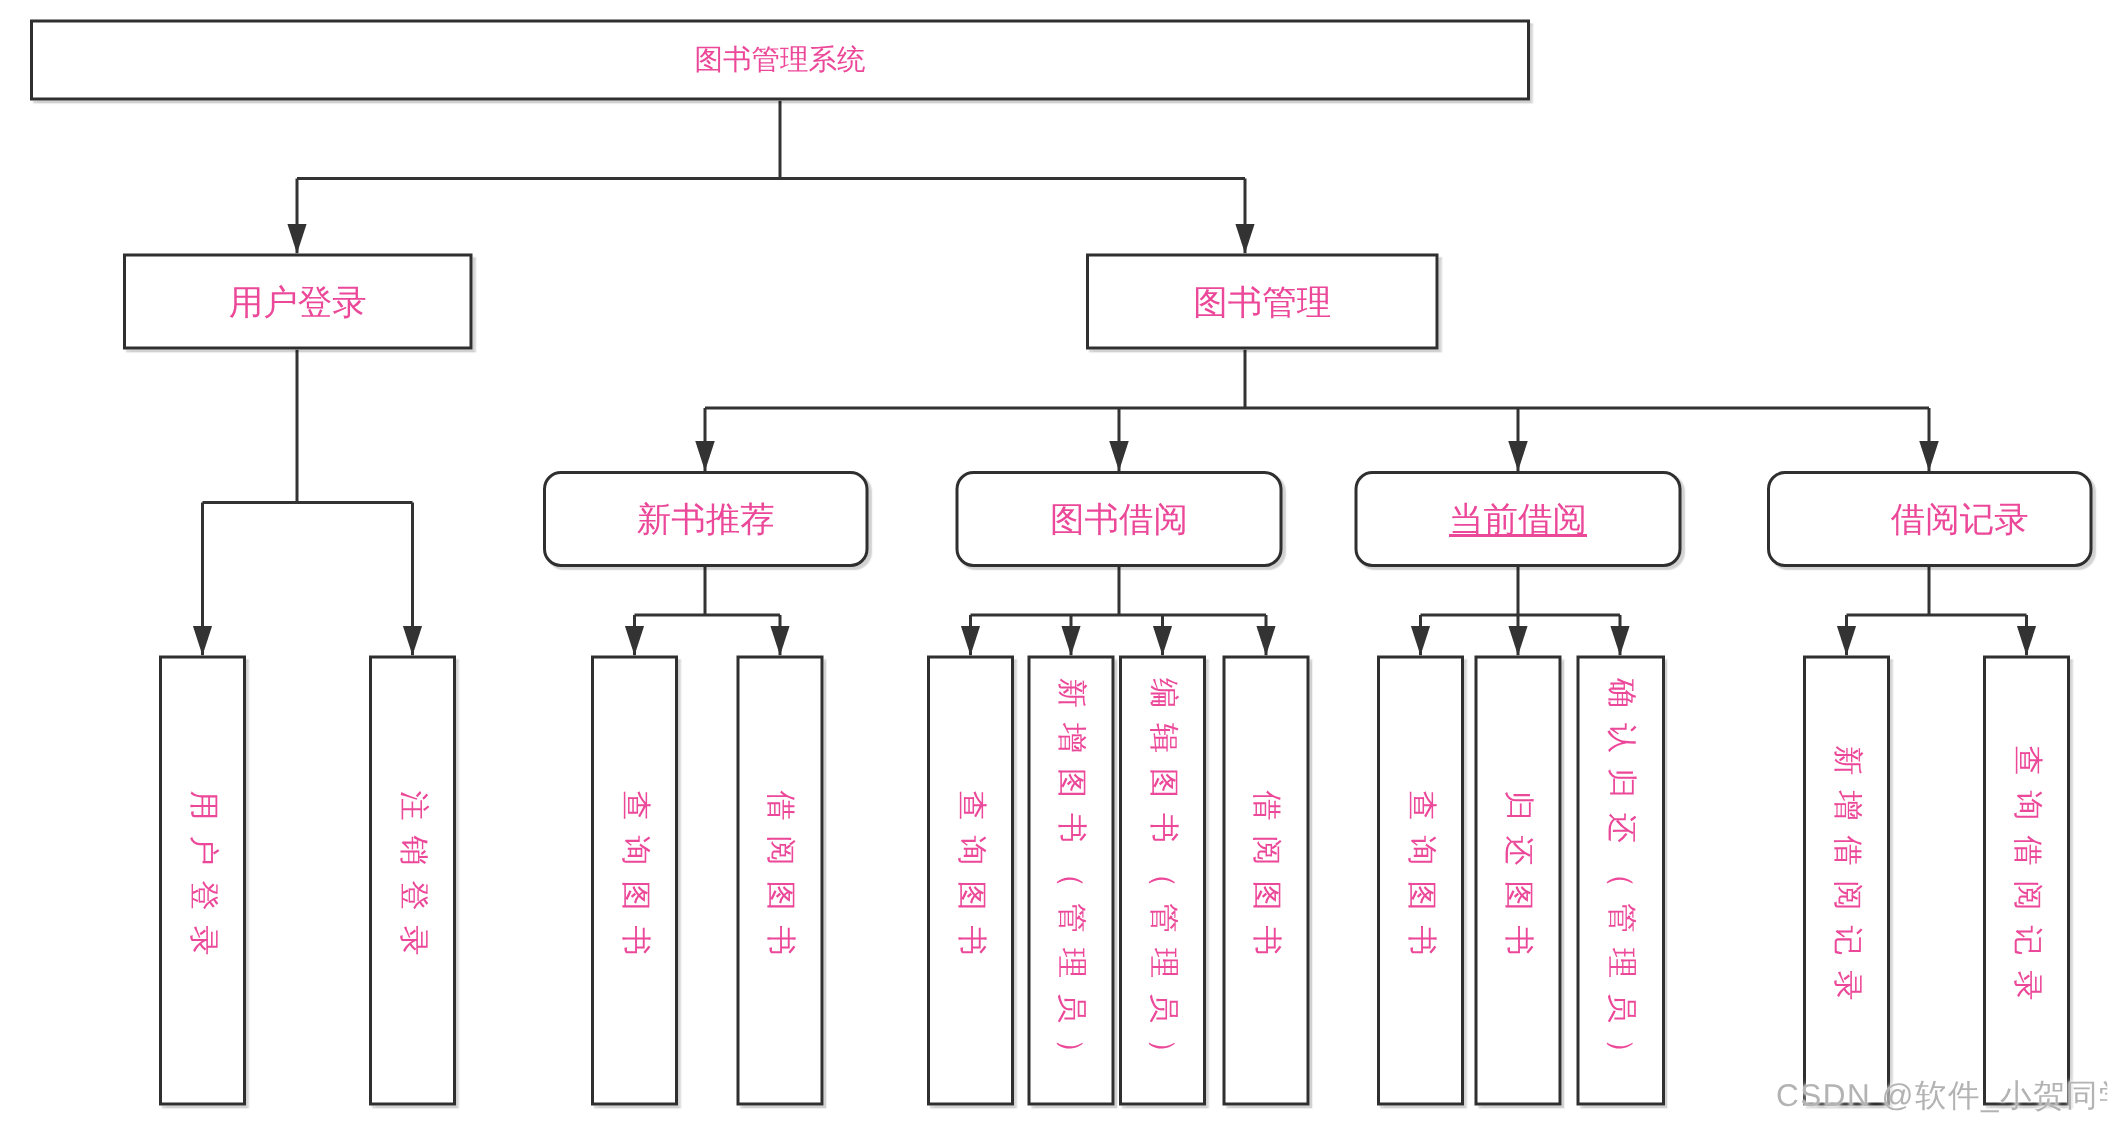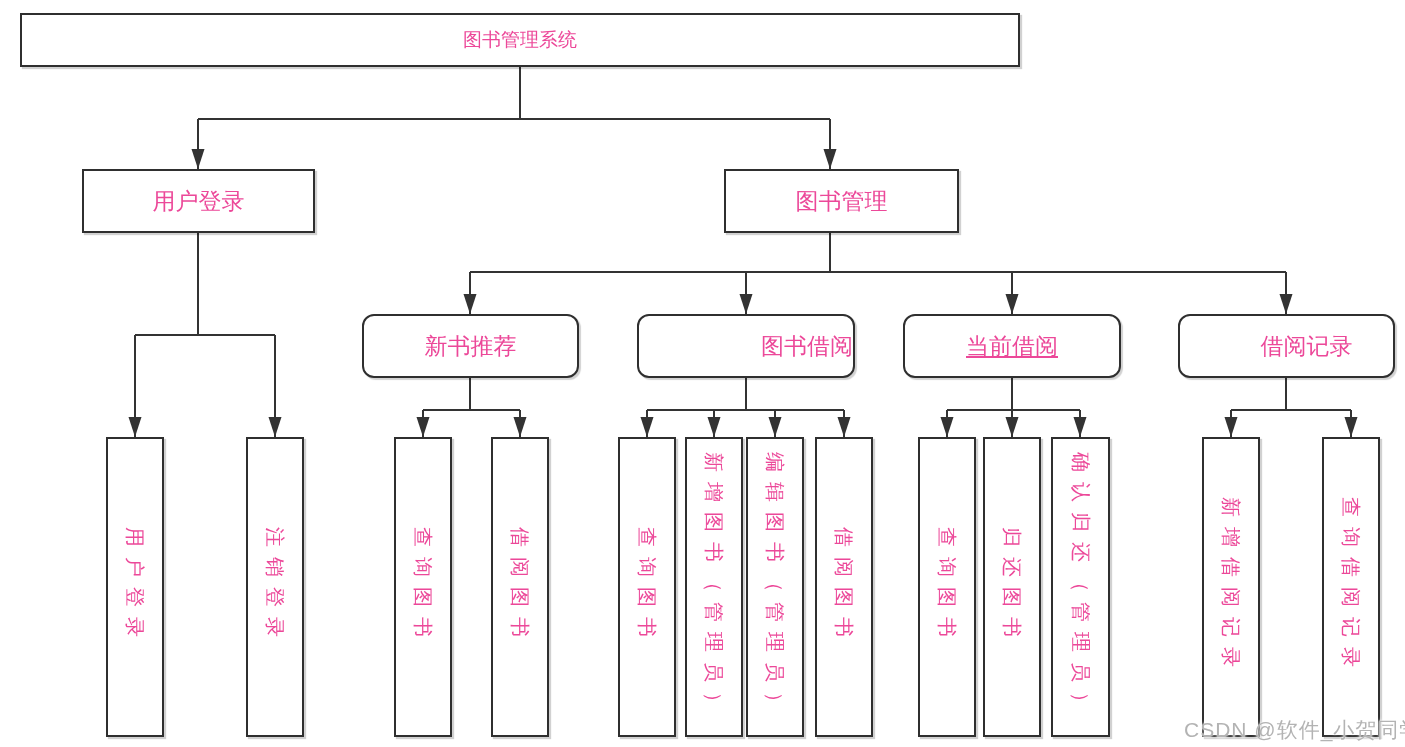--- a/index.html
+++ b/index.html
@@ -88,21 +88,21 @@
   <div class="box l2-box" style="left:82px; width:233px;">
     <span>用户登录</span>
   </div>
   <div class="box l2-box" style="left:712px; width:235px;margin-left:12px;">
     <span>图书管理</span>
   </div>
 
   <div class="box l3-box" style="left:362px; width:217px;">
     <span>新书推荐</span>
   </div>
-  <div class="box l3-box" style="left:637px; width:218px;justify-content:flex-end;">
+  <div class="box l3-box" style="left:637px; width:218px;">
     <span>图书借阅</span>
   </div>
   <div class="box l3-box" style="left:903px; width:218px;text-decoration:underline;">
     <span>当前借阅</span>
   </div>
   <div class="box l3-box" style="left:1178px; width:217px;padding-left:40px;">
     <span>借阅记录</span>
   </div>
 
   <div class="box leaf" style="left:106px;">

